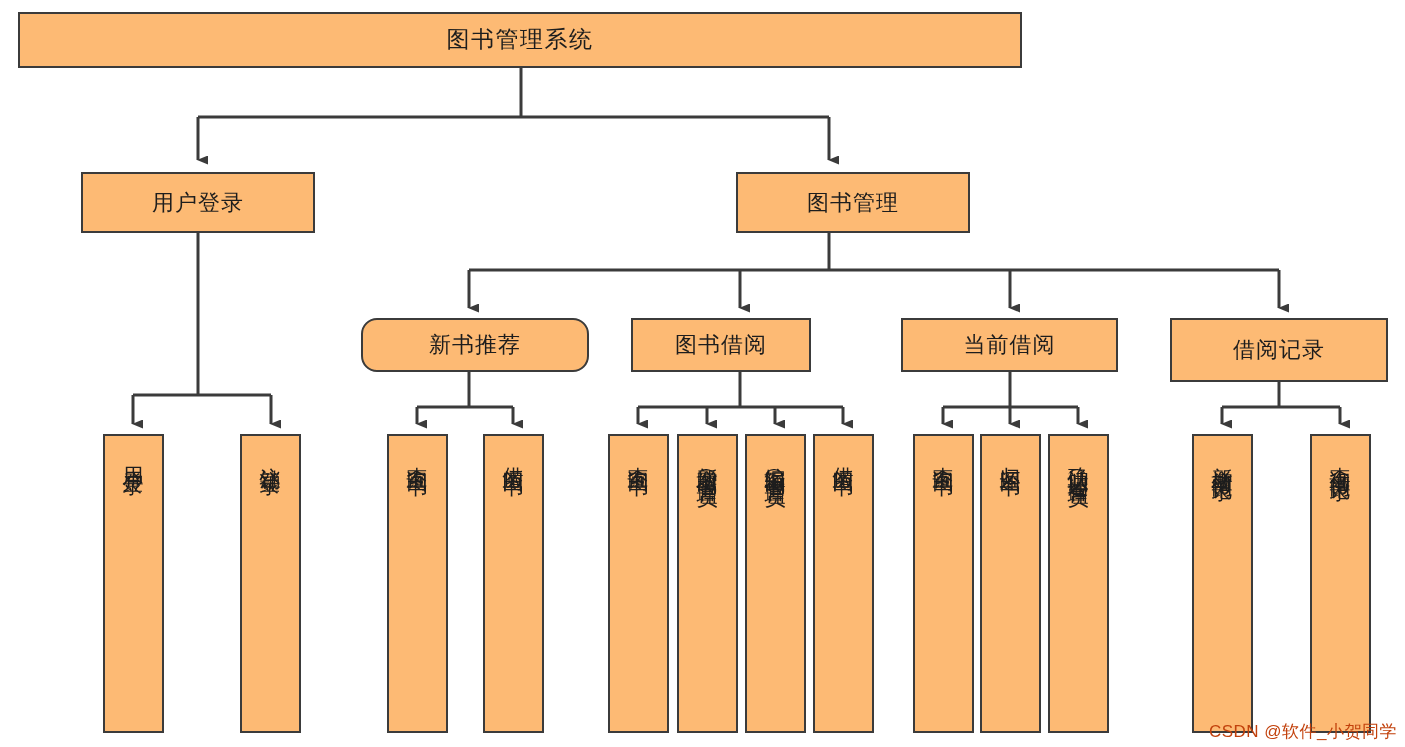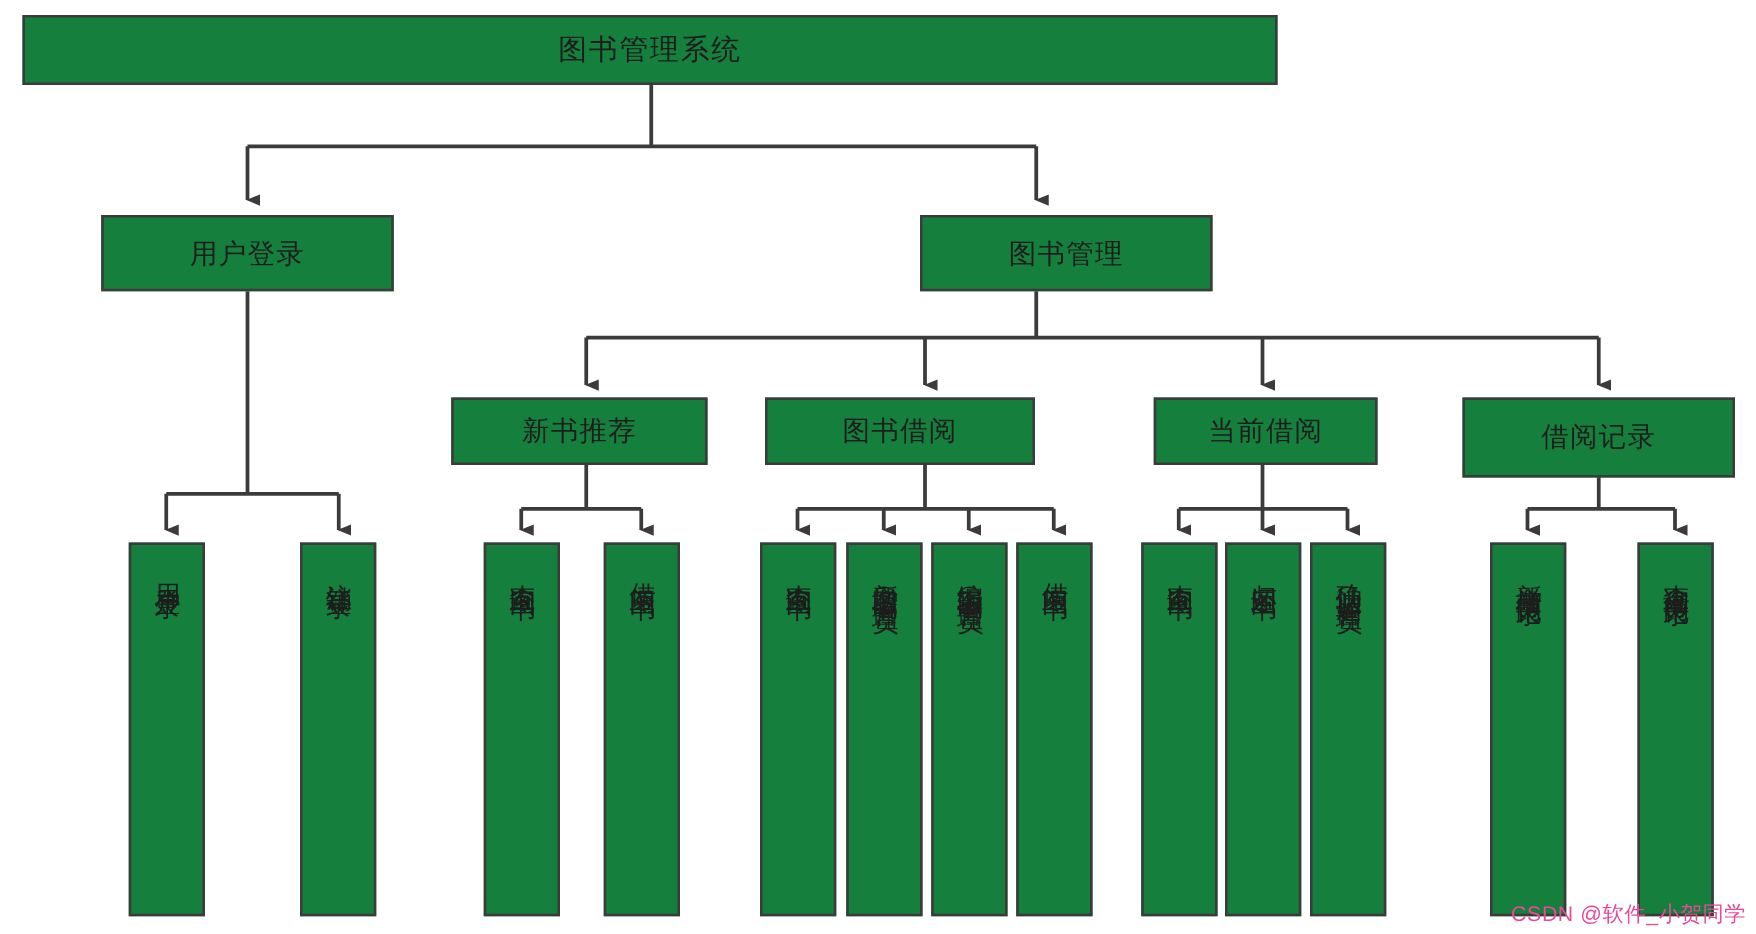--- a/index.html
+++ b/index.html
@@ -22,21 +22,21 @@
     left: 0;
     top: 0;
     width: 1405px;
     height: 747px;
     pointer-events: none;
   }
   .node {
     position: absolute;
     box-sizing: border-box;
     border: 2px solid #3b3b3b;
-    background: #15803d;
+    background: #fdba74;
     display: flex;
     align-items: center;
     justify-content: center;
     color: #1d1d1d;
   }
   .node .label {
     display: block;
     text-align: center;
     line-height: 1.18;
     white-space: nowrap;
@@ -60,21 +60,21 @@
     font-size: 21px;
     letter-spacing: 3px;
     line-height: 1;
     white-space: nowrap;
   }
   .watermark {
     position: absolute;
     right: 8px;
     bottom: 4px;
     font-size: 17px;
-    color: #ec4899;
+    color: #c2410c;
     letter-spacing: 0.5px;
     white-space: nowrap;
     pointer-events: none;
   }
 </style>
 </head>
 <body>
 
 <div id="canvas">
 
@@ -132,27 +132,27 @@
     <span class="label">图书管理系统</span>
   </div>
 
   <div class="node horiz" style="left:81px; top:172px; width:234px; height:61px;">
     <span class="label">用户登录</span>
   </div>
   <div class="node horiz" style="left:712px; top:172px; width:234px; height:61px;margin-left:24px;">
     <span class="label">图书管理</span>
   </div>
 
-  <div class="node horiz" style="left:361px; top:318px; width:205px; height:54px;">
+  <div class="node horiz" style="left:361px; top:318px; width:228px; height:54px;border-radius:16px;">
     <span class="label">新书推荐</span>
   </div>
-  <div class="node horiz" style="left:612px; top:318px; width:216px; height:54px;align-items:center;">
+  <div class="node horiz" style="left:631px; top:318px; width:180px; height:54px;align-items:center;">
     <span class="label">图书借阅</span>
   </div>
-  <div class="node horiz" style="left:901px; top:318px; width:179px; height:54px;margin-left:22px;">
+  <div class="node horiz" style="left:901px; top:318px; width:217px; height:54px;">
     <span class="label">当前借阅</span>
   </div>
   <div class="node horiz" style="left:1170px; top:318px; width:218px; height:64px;">
     <span class="label">借阅记录</span>
   </div>
 
   <div class="node vert" style="left:103px; top:434px; width:61px; height:299px;">
     <span class="label">用户登录</span>
   </div>
   <div class="node vert" style="left:240px; top:434px; width:61px; height:299px;">

